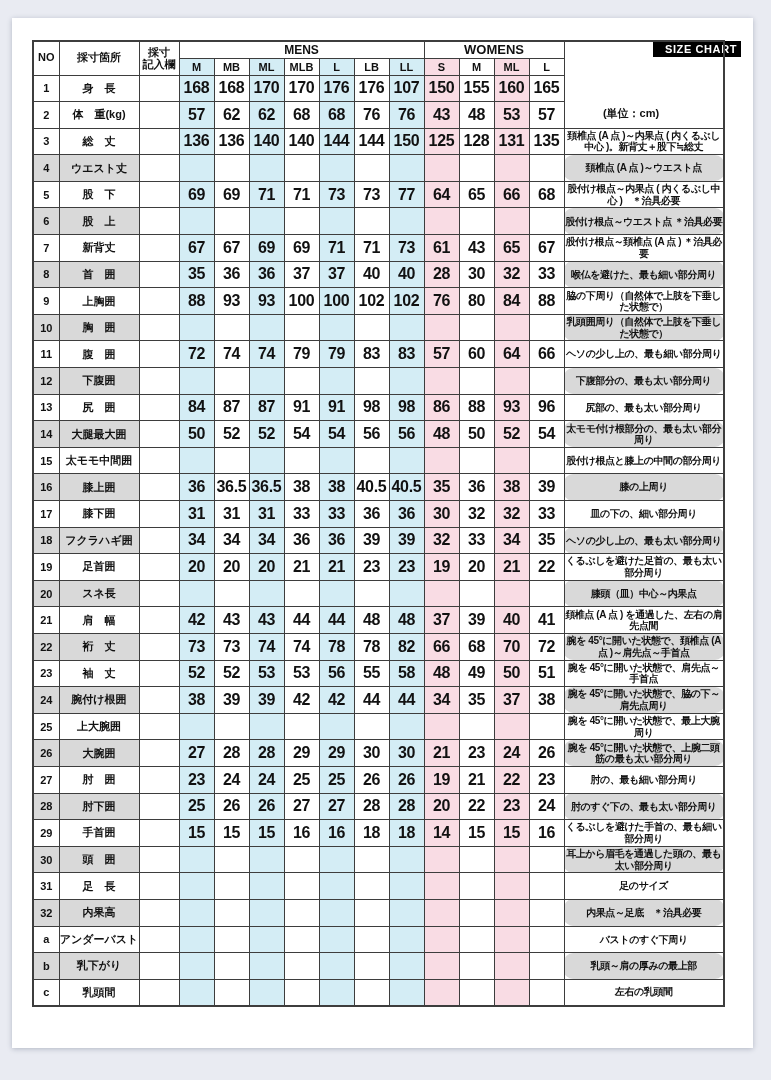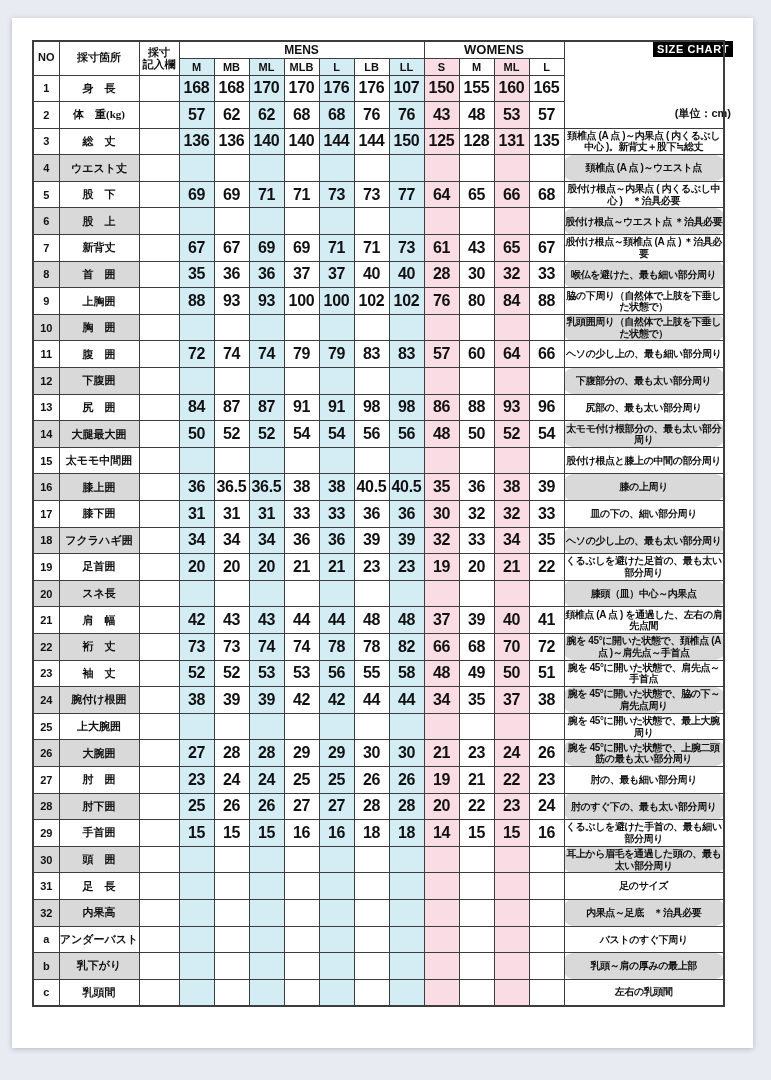--- a/index.html
+++ b/index.html
@@ -9,46 +9,46 @@
     font-family:"Liberation Sans","DejaVu Sans",sans-serif;
     -webkit-font-smoothing:antialiased;
   }
   .page{
     position:absolute;left:12px;top:18px;width:741px;height:1030px;
     background:#ffffff;box-shadow:0 1px 5px rgba(40,50,80,.28);
   }
   .badge{
     position:absolute;left:641px;top:23px;width:80px;height:16px;
     background:#000;color:#fff;font-size:11px;font-weight:bold;
-    letter-spacing:.6px;text-align:center;line-height:16px;
+    letter-spacing:.6px;text-align:center;line-height:16px;padding-left:8px;
   }
   .unit{
     position:absolute;left:519px;top:88px;width:200px;
-    text-align:right;font-size:11px;font-weight:bold;color:#111;
+    text-align:center;font-size:11px;font-weight:bold;color:#111;
   }
   table.sz{
     position:absolute;left:20px;top:22px;
     border-collapse:collapse;table-layout:fixed;
     border:2px solid #3d3d3d;
   }
   table.sz th,table.sz td{
     border:1.5px solid #3d3d3d;
     padding:0;margin:0;overflow:hidden;
     color:#111;font-weight:bold;text-align:center;vertical-align:middle;
     background:#fff;
   }
   table.sz thead tr{height:17px;}
   table.sz tbody tr{height:26.6px;}
   th.hdr{font-size:11px;line-height:1.05;}
   th.entry-hdr{font-size:11px;white-space:pre-line;line-height:1.1;}
   th.mens-band{background:#a9dcec;font-size:12px;}
   th.womens-band{background:#f5c2d1;font-size:13px;}
   th.size{font-size:11px;}
   td.no{font-size:11px;}
-  td.label{font-size:11px;letter-spacing:0;font-family:Liberation Serif, serif;}
+  td.label{font-size:11px;letter-spacing:0;}
   td.num{font-size:16px;letter-spacing:-0.3px;}
   td.note{
     font-size:10px;text-align:left;vertical-align:middle;
     padding:1px 3px;line-height:1.15;letter-spacing:-0.4px;border-radius:9px;
   }
   .mens-stripe{background:#d4edf5 !important;}
   .womens-stripe{background:#f9dce4 !important;}
   .shaded{background:#d9d9d9 !important;}
   .note-blank,th.note-blank,td.note-blank{
     border:none !important;background:transparent !important;

